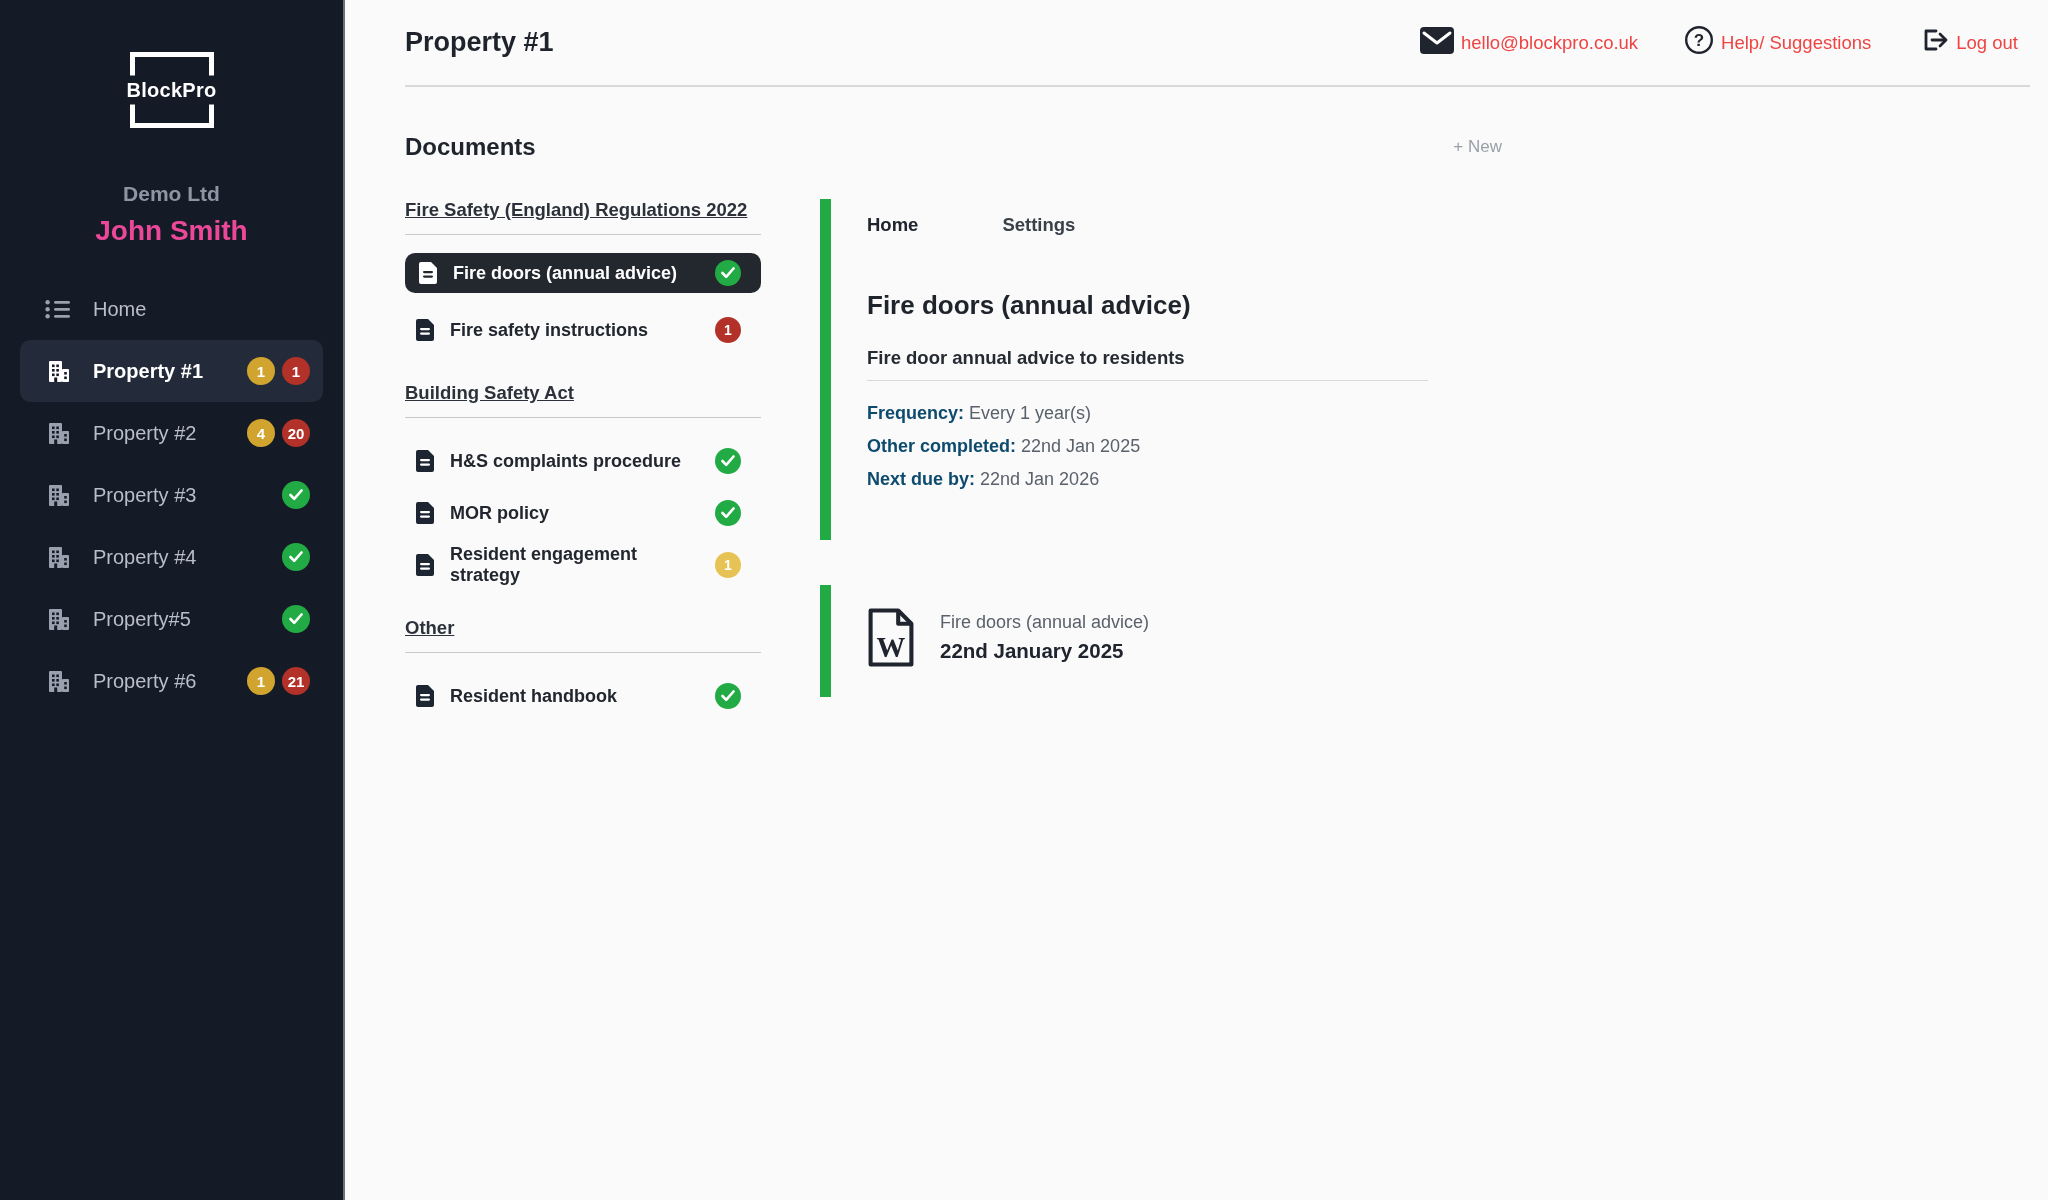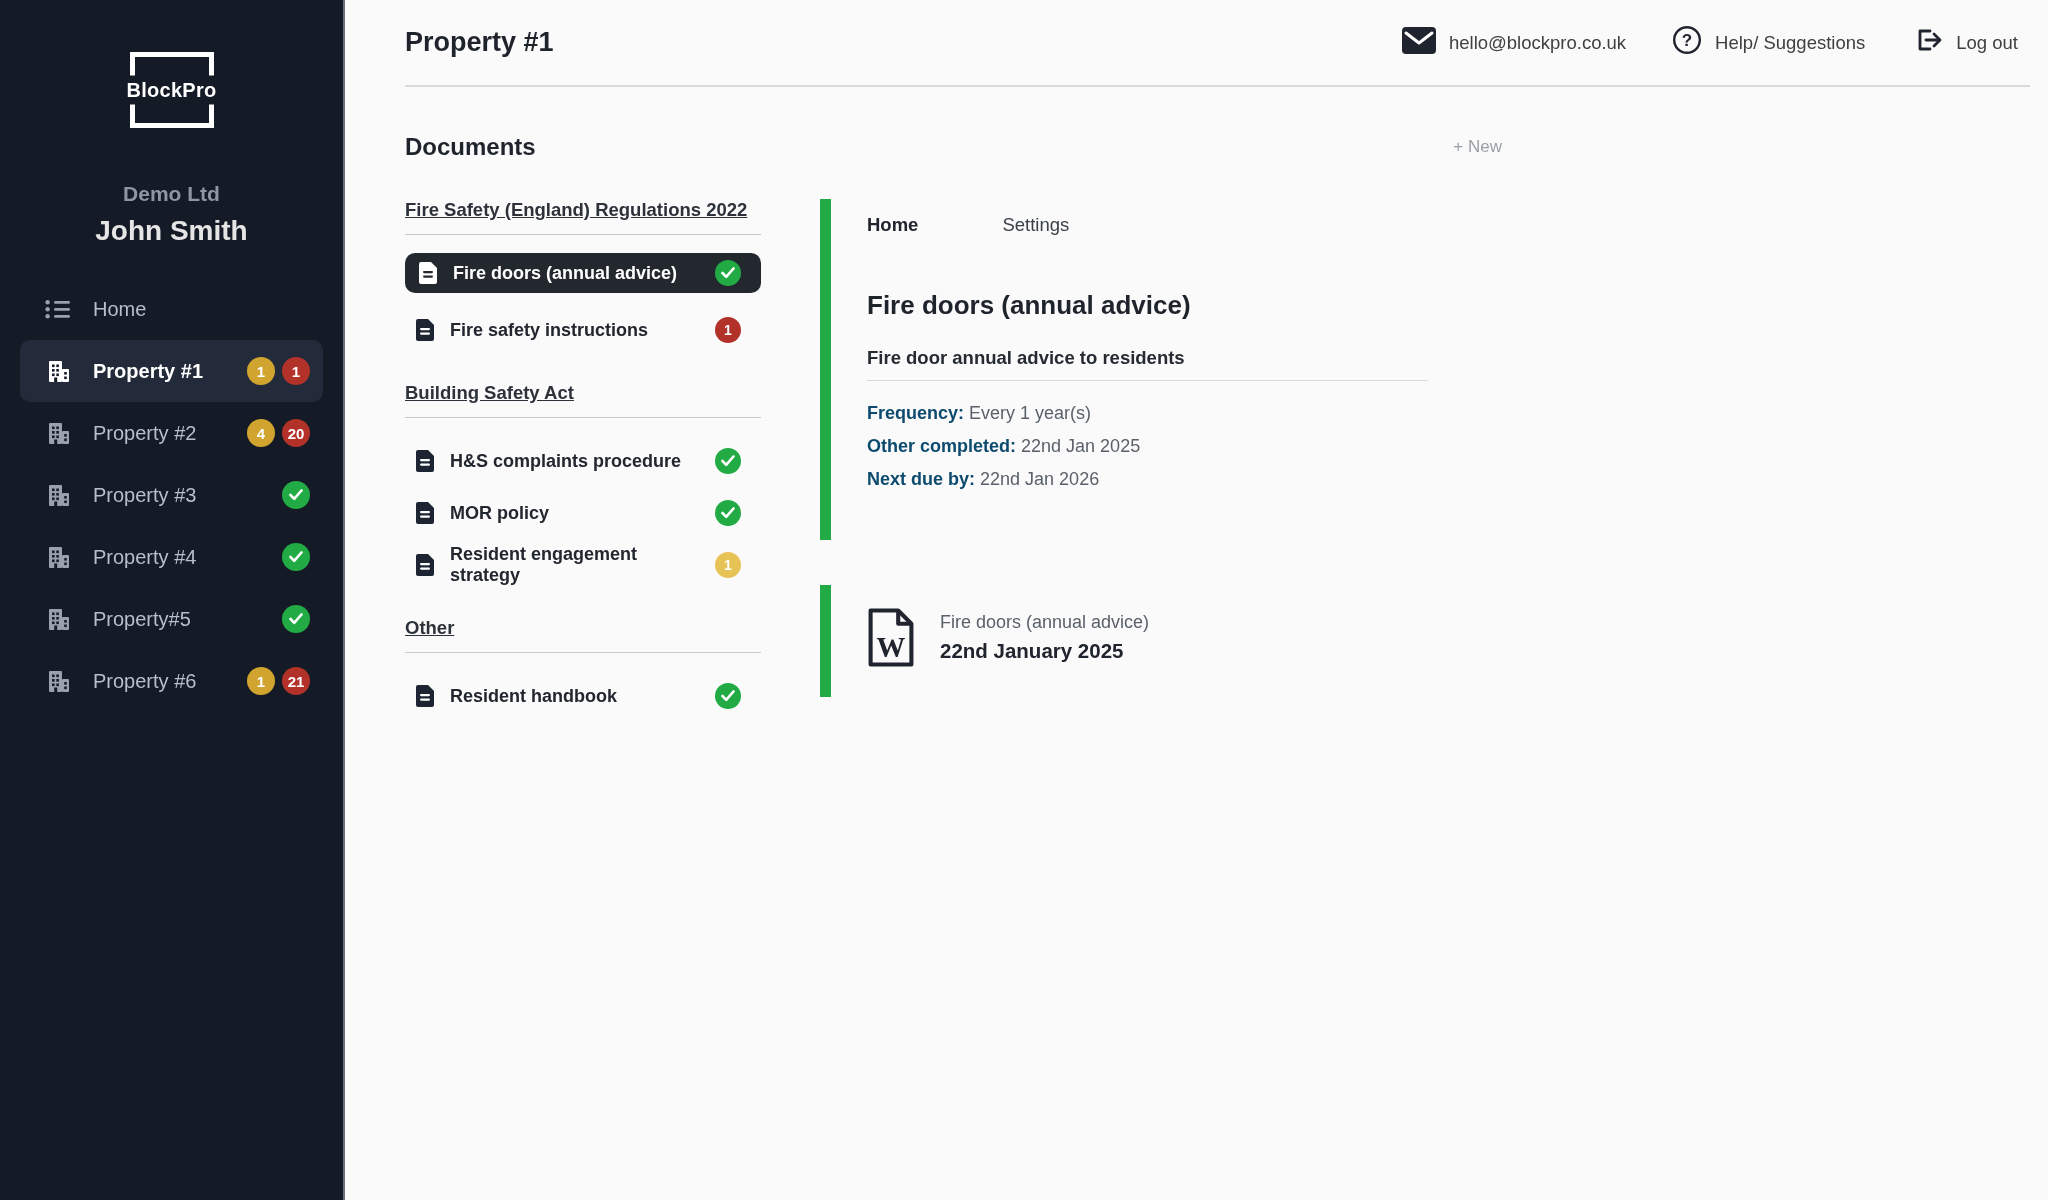--- a/index.html
+++ b/index.html
@@ -36,21 +36,21 @@
   .logo{
     margin:52px auto 0;width:84px;height:76px;
     border:5px solid #fff;position:relative;flex:none;text-align:right;
   }
   .logo-text{
     position:absolute;left:50%;top:50%;transform:translate(-50%,-50%);
     background:var(--sidebar-bg);padding:3px 2px;
     color:#fff;font-size:20px;font-weight:700;white-space:nowrap;letter-spacing:.3px;
   }
   .company{margin-top:54px;text-align:center;color:#8F96A3;font-size:21px;font-weight:700;}
-  .user{margin-top:9px;text-align:center;color:#e5e5e5;font-size:28px;font-weight:700;}
+  .user{margin-top:9px;text-align:center;color:#ec4899;font-size:28px;font-weight:700;}
   .nav{margin-top:31px;display:flex;flex-direction:column;}
   .nav-item{
     height:62px;display:flex;align-items:center;
     padding:0 33px 0 45px;cursor:pointer;
     color:var(--nav-text);font-size:20px;font-weight:500;
   }
   .nav-item .nav-icon{width:26px;height:26px;flex:none;margin-right:22px;color:#9AA1AE;display:flex;align-items:center;}
   .nav-item.selected{
     background:var(--selected-nav-bg);border-radius:10px;
     margin:0 20px;padding:0 13px 0 25px;
@@ -66,21 +66,21 @@
   .badge.yellow{background:var(--yellow);}
   .badge.yellow-light{background:var(--yellow-light);}
   .badge.red{background:var(--red);}
   .badge.green{background:var(--green);}
 
   
   .main{flex:1;display:flex;flex-direction:column;padding-left:60px;position:relative;}
   .topbar{height:85px;display:flex;align-items:center;}
   .page-title{font-size:27px;font-weight:700;color:#1F232C;}
   .top-actions{margin-left:auto;margin-right:30px;display:flex;gap:46px;align-items:center;}
-  .action{display:flex;align-items:center;gap:13px;font-size:18.5px;font-weight:500;color:#404040;cursor:pointer;text-align:right;}
+  .action{display:flex;align-items:center;gap:7px;font-size:18.5px;font-weight:500;color:#ef4444;cursor:pointer;text-align:right;}
   .header-divider{border-bottom:2px solid var(--divider);margin-right:18px;}
 
   .docs-head{margin-top:46px;display:flex;align-items:center;}
   .docs-title{font-size:24px;font-weight:700;color:#1F232C;}
   .new-btn{
     margin-left:auto;margin-right:546px;background:none;border:none;
     font-family:inherit;font-size:17px;color:#9AA0A8;cursor:pointer;
   }
 
   .content-cols{display:flex;margin-top:38px;align-items:flex-start;}
@@ -102,21 +102,21 @@
   }
   .doc-badge{margin-left:auto;}
   .doc-badge .badge{width:26px;height:26px;font-size:14px;}
 
   
   .detail-col{margin-left:59px;display:flex;flex-direction:column;gap:45px;flex:1;min-width:0;}
   .panel{position:relative;padding-left:47px;}
   .panel::before{content:"";position:absolute;left:0;top:0;bottom:0;width:11px;background:var(--green);}
   .panel-main{padding-top:15px;padding-bottom:44px;}
   .tabs{display:flex;gap:84px;}
-  .tab{font-size:18.5px;font-weight:400;color:#3A4048;cursor:pointer;}
+  .tab{font-size:18.5px;font-weight:700;color:#3A4048;cursor:pointer;}
   .tab.active{color:#20242E;font-weight:600;}
   .detail-title{margin-top:54px;font-size:26px;font-weight:700;color:#1F232C;}
   .detail-subtitle{margin-top:26px;font-size:18.5px;font-weight:600;color:#262B33;}
   .sub-divider{margin-top:11px;width:561px;border-bottom:1.5px solid var(--divider);}
   .fields{margin-top:16px;}
   .field{line-height:33px;font-size:18px;}
   .f-label{font-weight:700;color:#0c4a6e;}
   .f-value{font-weight:500;color:var(--muted);}
 
   .panel-file{padding-top:23px;padding-bottom:30px;}

